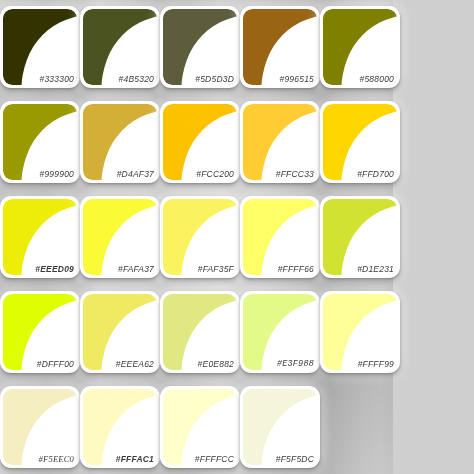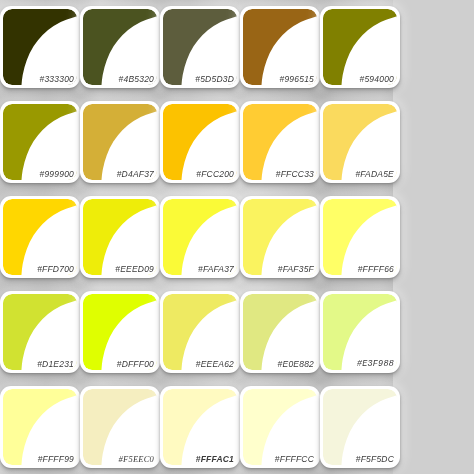--- a/index.html
+++ b/index.html
@@ -118,21 +118,21 @@
           </div>
           <div class="label" style="color: rgb(59, 59, 59);">#996515</div>
         </div>
       </div>
       <div class="cell">
         <div class="card">
           <div class="chip">
             <div class="fill" style="background: rgb(128, 128, 0);"></div>
             <div class="sweep" style="background: rgb(255, 255, 255);"></div>
           </div>
-          <div class="label" style="color: rgb(59, 59, 59);">#594000</div>
+          <div class="label" style="color: rgb(59, 59, 59);">#588000</div>
         </div>
       </div>
       <div class="cell">
         <div class="card">
           <div class="chip">
             <div class="fill" style="background: rgb(153, 153, 0);"></div>
             <div class="sweep" style="background: rgb(255, 255, 255);"></div>
           </div>
           <div class="label" style="color: rgb(59, 59, 59);">#999900</div>
         </div>
@@ -160,42 +160,33 @@
           <div class="chip">
             <div class="fill" style="background: rgb(255, 204, 51);"></div>
             <div class="sweep" style="background: rgb(255, 255, 255);"></div>
           </div>
           <div class="label" style="color: rgb(59, 59, 59);">#FFCC33</div>
         </div>
       </div>
       <div class="cell">
         <div class="card">
           <div class="chip">
-            <div class="fill" style="background: rgb(250, 218, 94);"></div>
-            <div class="sweep" style="background: rgb(255, 255, 255);"></div>
-          </div>
-          <div class="label" style="color: rgb(59, 59, 59);">#FADA5E</div>
-        </div>
-      </div>
-      <div class="cell">
-        <div class="card">
-          <div class="chip">
             <div class="fill" style="background: rgb(255, 215, 0);"></div>
             <div class="sweep" style="background: rgb(255, 255, 255);"></div>
           </div>
           <div class="label" style="color: rgb(59, 59, 59);">#FFD700</div>
         </div>
       </div>
       <div class="cell">
         <div class="card">
           <div class="chip">
             <div class="fill" style="background: rgb(238, 237, 9);"></div>
             <div class="sweep" style="background: rgb(255, 255, 255);"></div>
           </div>
-          <div class="label" style="color: rgb(59, 59, 59);">#EEED09</div>
+          <div class="label" style="color: rgb(59, 59, 59); font-weight: bold;">#EEED09</div>
         </div>
       </div>
       <div class="cell">
         <div class="card">
           <div class="chip">
             <div class="fill" style="background: rgb(250, 250, 55);"></div>
             <div class="sweep" style="background: rgb(255, 255, 255);"></div>
           </div>
           <div class="label" style="color: rgb(59, 59, 59);">#FAFA37</div>
         </div>

